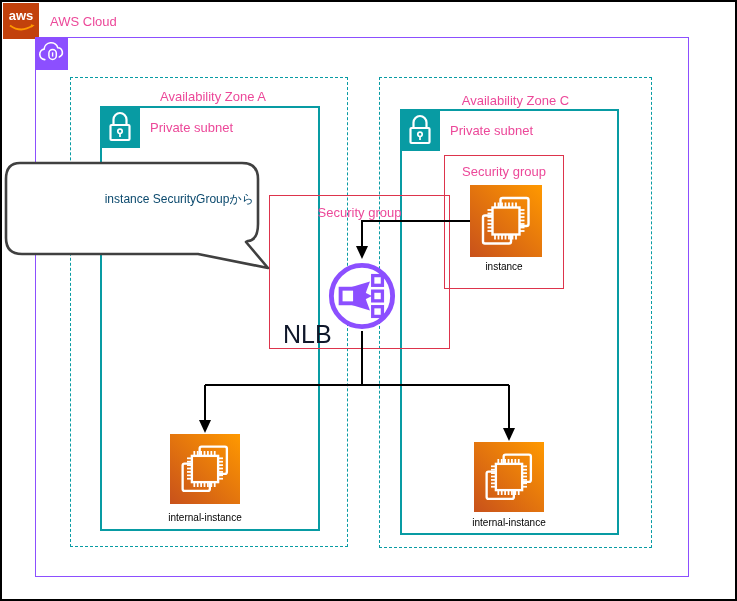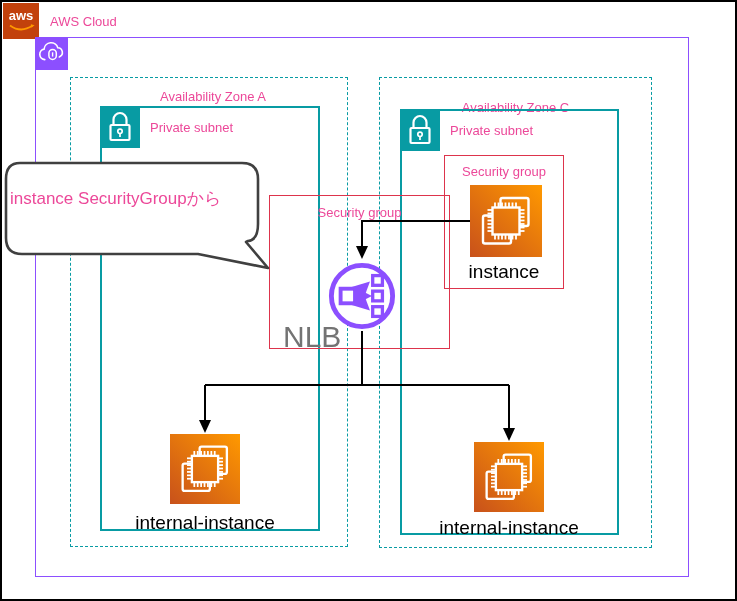--- a/index.html
+++ b/index.html
@@ -20,52 +20,52 @@
   
   .vpc-box { left:33px; top:35px; width:654px; height:540px; border:1px solid #8C4FFF; }
   .vpc-badge { left:33px; top:35px; width:33px; height:33px; background:#8C4FFF; }
   .vpc-label { left:83px; top:45px; }
 
   
   .az { border:1.5px dashed #089BA3; }
   .az-a { left:68px; top:75px; width:278px; height:470px; }
   .az-c { left:377px; top:75px; width:273px; height:471px; }
   .az-a-label { left:68px; top:87px; width:278px;padding-left:8px; }
-  .az-c-label { left:377px; top:98px; width:273px; }
+  .az-c-label { left:377px; top:91px; width:273px; }
 
   
   .subnet { border:2px solid #089BA3; }
   .subnet-a { left:98px; top:104px; width:220px; height:425px; }
   .subnet-c { left:398px; top:107px; width:219px; height:426px; }
   .subnet-badge { width:40px; height:42px; background:#089BA3; }
   .subnet-badge-a { left:98px; top:104px; }
   .subnet-badge-c { left:398px; top:107px; }
   .subnet-label-a { left:148px; top:118px; }
   .subnet-label-c { left:448px; top:121px; }
 
   
   .sg { border:1.5px solid #DD344C; }
   .sg-nlb { left:267px; top:193px; width:181px; height:154px; }
   .sg-instance { left:442px; top:153px; width:120px; height:134px; }
   .sg-nlb-label { left:267px; top:203px; width:181px; }
   .sg-instance-label { left:442px; top:162px; width:120px; }
 
-  .node-label { font-size:19px; color:#000; }
+  .node-label { font-size:10px; color:#000; }
   .instance-label { left:442px; top:259px; width:120px; }
   .internal-a-label { left:128px; top:510px; width:150px; }
   .internal-c-label { left:432px; top:515px; width:150px; }
-  .nlb-label { left:281px; top:318px; font-size:30px; color:#737373; }
+  .nlb-label { left:281px; top:318px; font-size:25px; color:#0f172a; }
 
   .icon-svg { display:block; }
 
   .overlay { left:0; top:0; width:737px; height:601px; pointer-events:none; }
 
   .callout-text {
-    left:8px; top:184px; width:244px; text-align:left;
-    font-size:17px; line-height:26px; color:#ec4899;
+    left:8px; top:184px; width:244px; text-align:right;
+    font-size:12px; line-height:26px; color:#0c4a6e;
   }
 </style>
 </head>
 <body>
 
 <div id="canvas">
 
   <div class="abs aws-badge">
     <svg class="icon-svg" width="36" height="36" viewBox="0 0 36 36">
       <text x="18" y="17" text-anchor="middle" fill="#fff" font-size="13" font-weight="bold" font-family="Liberation Sans, DejaVu Sans, sans-serif">aws</text>

